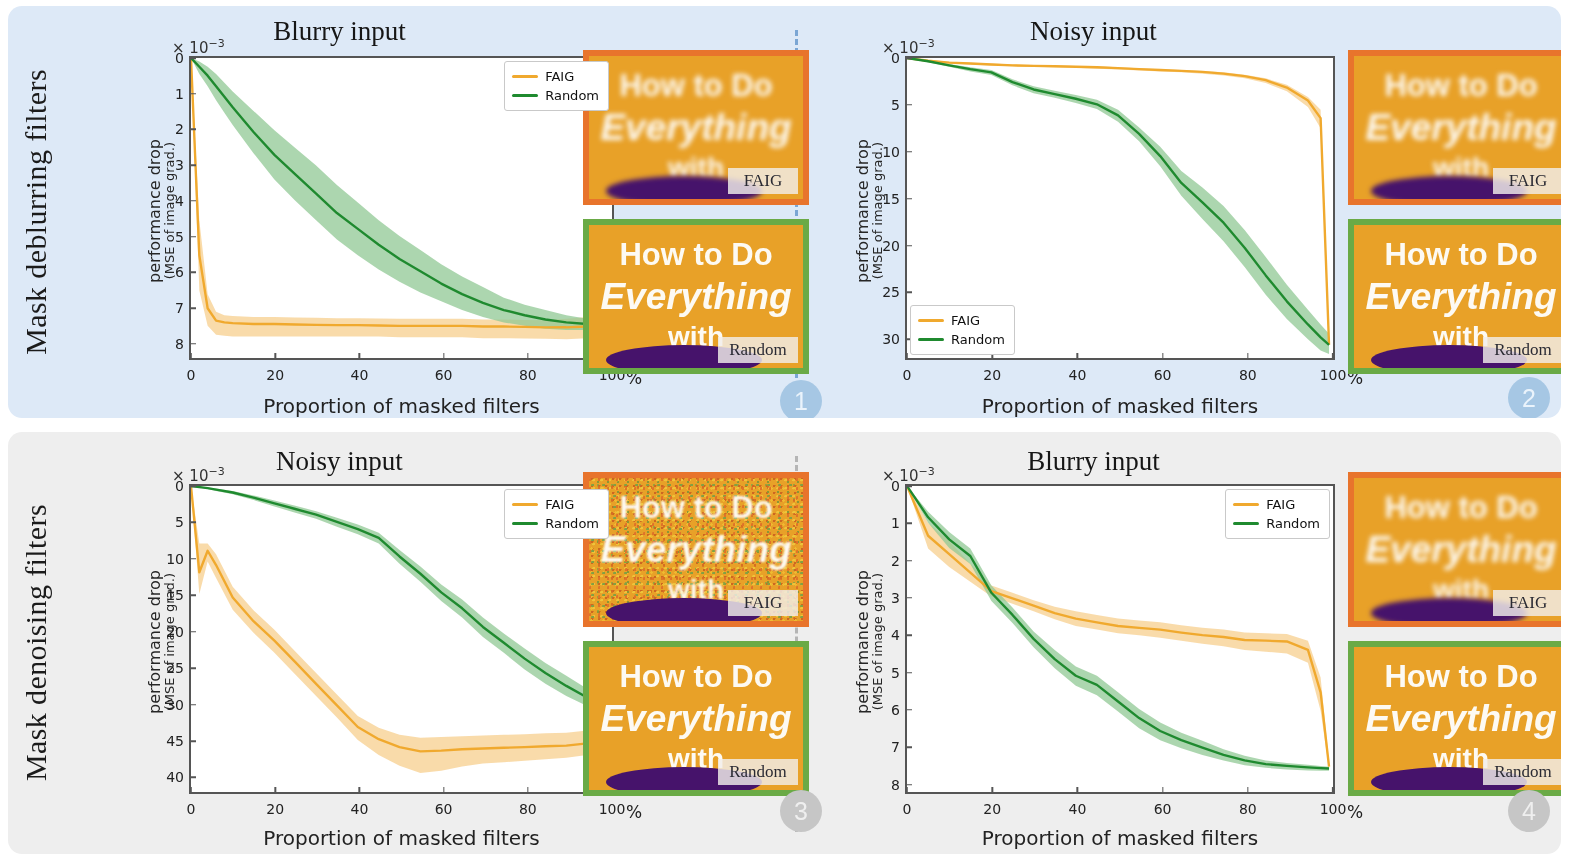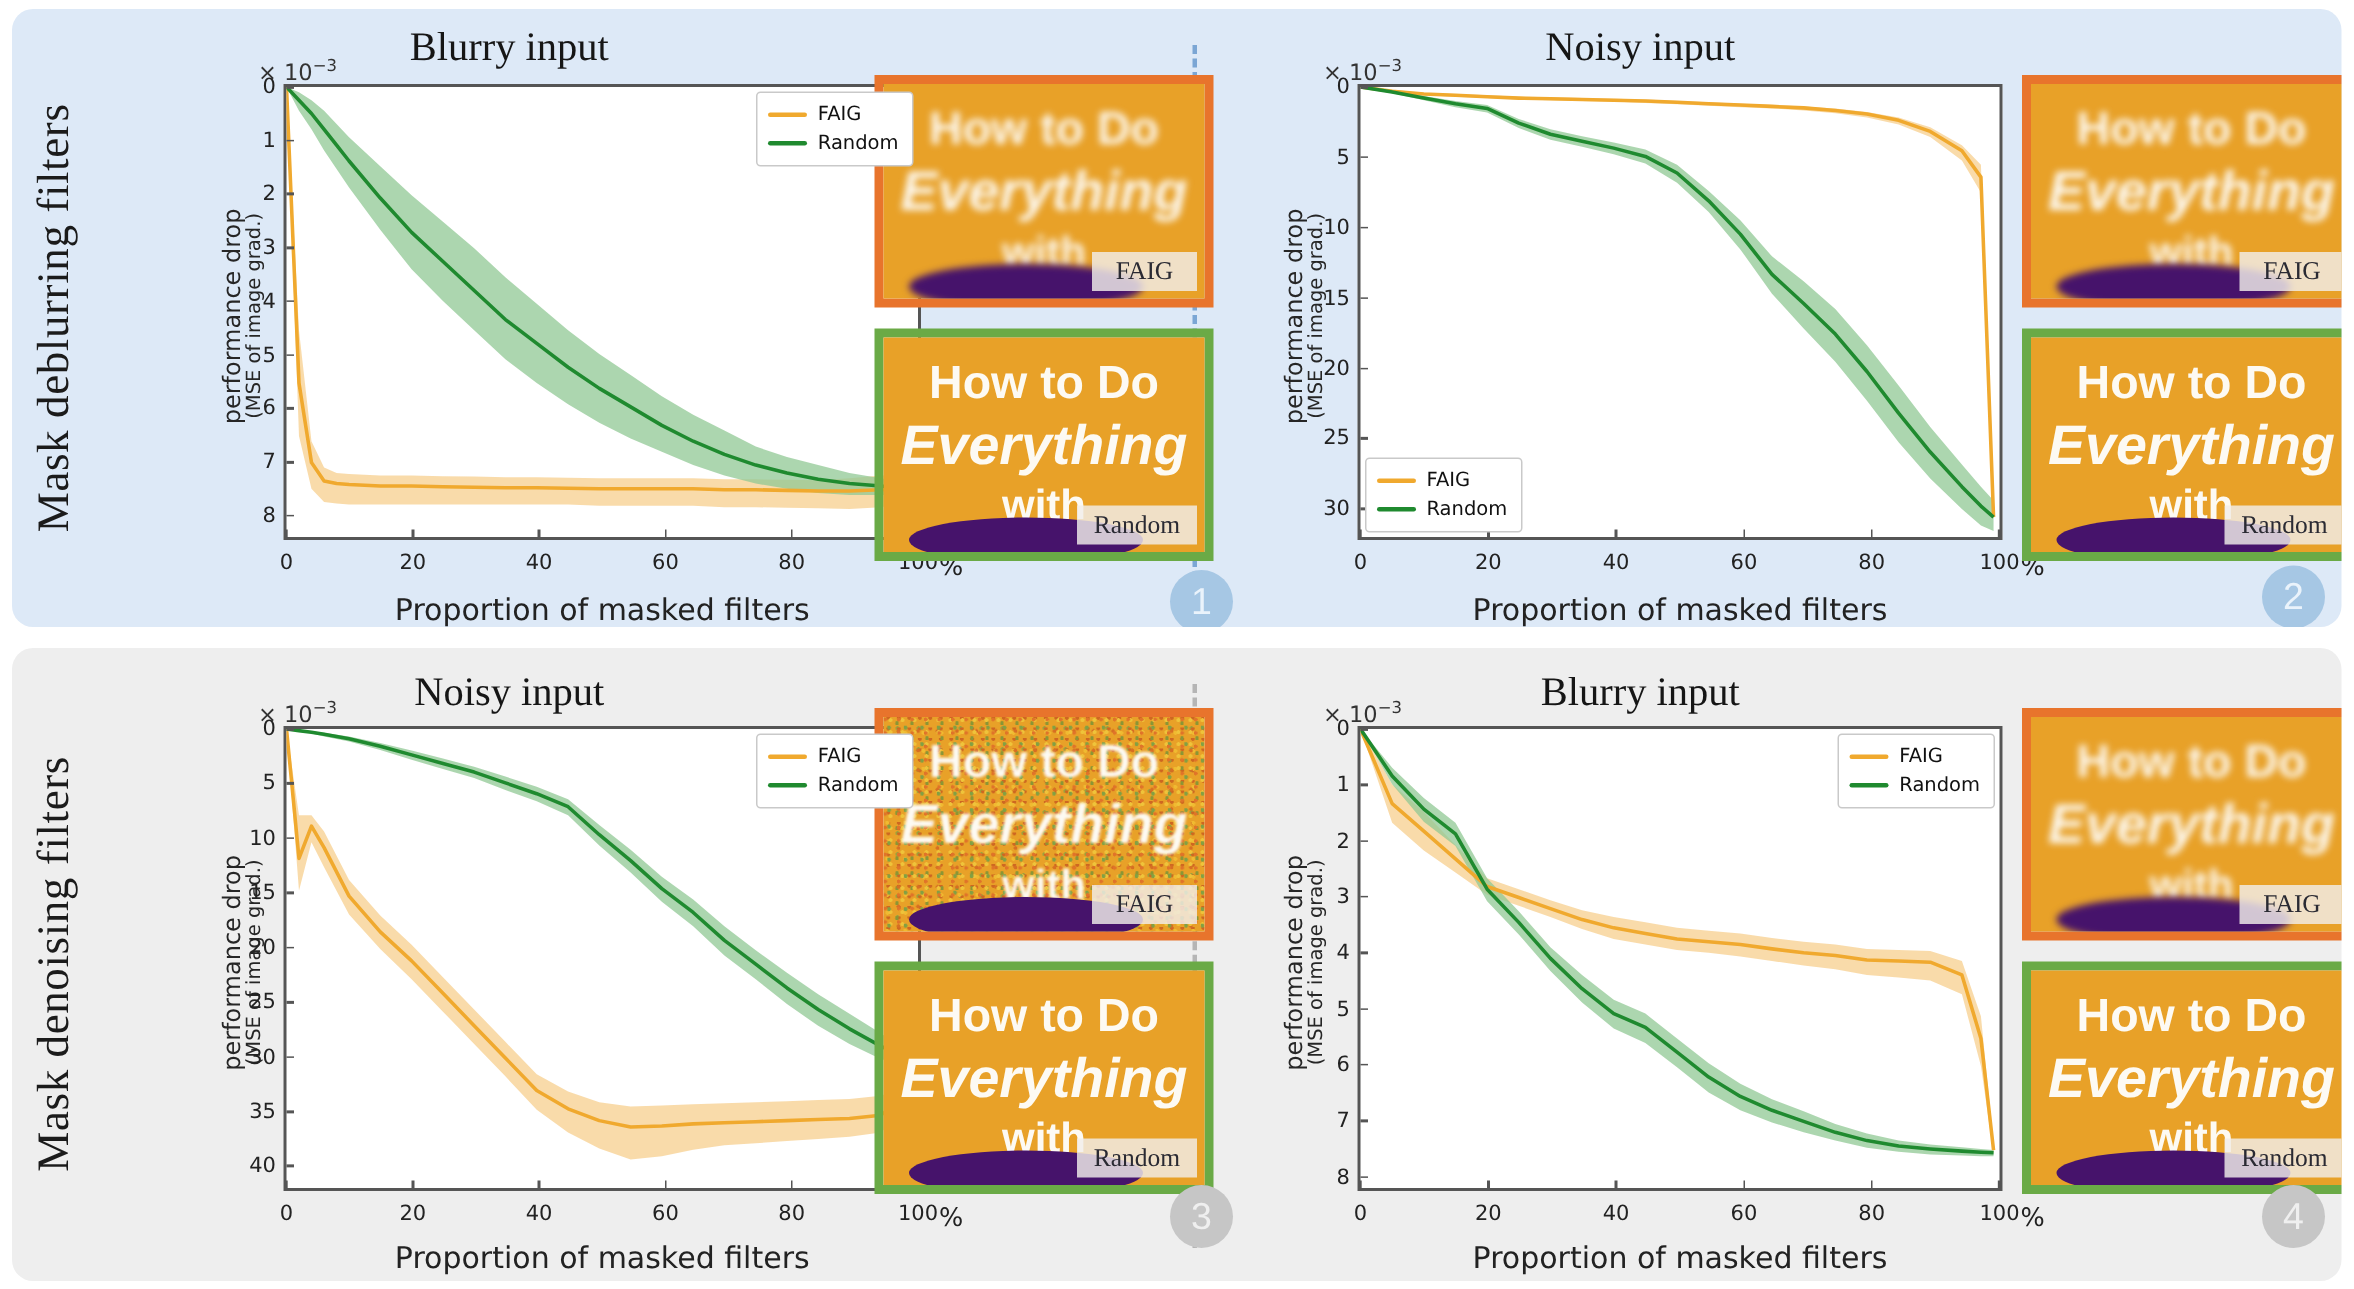--- a/index.html
+++ b/index.html
@@ -262,21 +262,21 @@
               <span>Random</span>
             </div>
         </div>
       <div class="ytick" style="top: 0px;">0</div>
           <div class="ytick" style="top: 36.4286px;">5</div>
           <div class="ytick" style="top: 72.8571px;">10</div>
           <div class="ytick" style="top: 109.286px;">15</div>
           <div class="ytick" style="top: 145.714px;">20</div>
           <div class="ytick" style="top: 182.143px;">25</div>
           <div class="ytick" style="top: 218.571px;">30</div>
-          <div class="ytick" style="top: 255px;">35</div>
+          <div class="ytick" style="top: 255px;">45</div>
           <div class="ytick" style="top: 291.429px;">40</div>
           <div class="xtick" style="left: 0px;">0</div>
           <div class="xtick" style="left: 84.2px;">20</div>
           <div class="xtick" style="left: 168.4px;">40</div>
           <div class="xtick" style="left: 252.6px;">60</div>
           <div class="xtick" style="left: 336.8px;">80</div>
           <div class="xtick" style="left: 421px;">100</div>
         </div>
       <div class="pct" style="left:562px;top:370px;">%</div>
       <div class="xlab" style="left:125px;width:425px;top:394px;">Proportion of masked filters</div>

